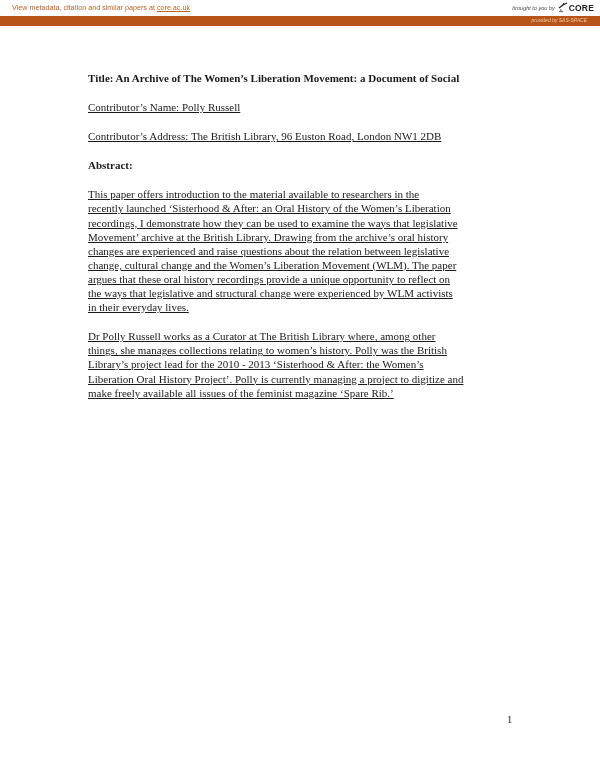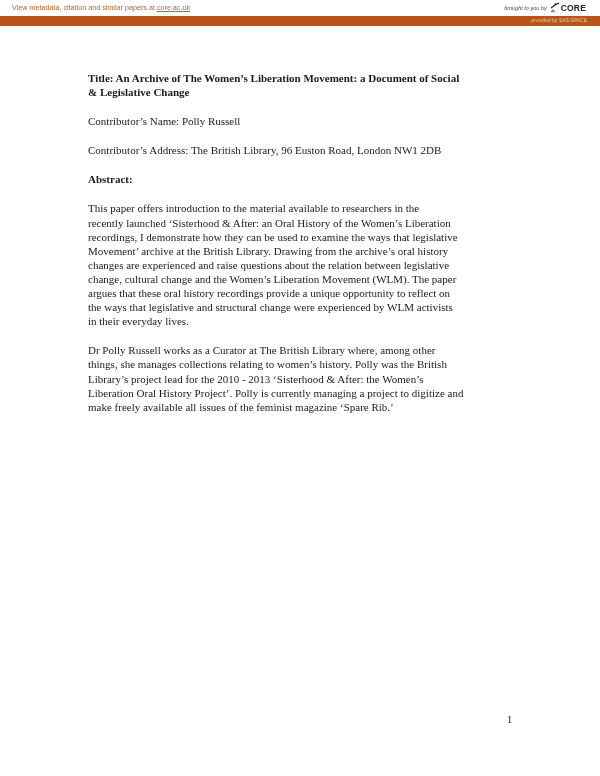--- a/index.html
+++ b/index.html
@@ -9,40 +9,40 @@
   }
   .core-top {
     position: absolute; left: 0; top: 0; width: 600px; height: 16px; background: #ffffff;
   }
   .core-link-text {
     position: absolute; left: 12px; top: 3px; font-family: "Liberation Sans", sans-serif;
     font-size: 7.2px; color: #b8662a; white-space: nowrap; text-align: right;
   }
   .core-link-text a { color: #b8662a; text-decoration: underline; }
   .core-brought {
-    position: absolute; right: 14px; top: 2px; font-family: "Liberation Sans", sans-serif;
+    position: absolute; right: 6px; top: 2px; font-family: "Liberation Sans", sans-serif;
     display: flex; align-items: flex-end; white-space: nowrap;
   }
   .core-brought .by { font-size: 5.5px; font-style: italic; color: #444; margin-right: 3px; margin-bottom: 2px; }
   .core-logo { display: flex; align-items: flex-end; }
   .core-logo svg { width: 10px; height: 11px; }
   .core-logo .word { font-size: 8.5px; font-weight: bold; color: #222; letter-spacing: 0.2px; margin-left: 1px; }
   .core-bar {
     position: absolute; left: 0; top: 16px; width: 600px; height: 10px; background: #b85418;
   }
   .core-bar .provided {
     position: absolute; right: 13px; top: 1px; font-family: "Liberation Sans", sans-serif;
     font-size: 5px; font-style: italic; color: #f4c9a6; white-space: nowrap;
   }
   .page-content {
     position: absolute; left: 88px; top: 71px; width: 440px;
     font-size: 11px; line-height: 14.1px;
   }
   .title { font-weight: bold; margin: 0 0 15px 0; }
-  .para { margin: 0 0 15px 0; }
+  .para { margin: 0 0 15px 0; text-decoration: underline; }
   .heading { font-weight: bold; margin: 0 0 15px 0; }
   .body-line { display: block; white-space: nowrap; }
   .page-number {
     position: absolute; left: 507px; top: 714px; font-size: 10.5px;
   }
 </style>
 </head>
 <body>
 
 <div class="core-top">
@@ -63,21 +63,20 @@
     </span>
   </div>
 </div>
 <div class="core-bar">
   <span class="provided">provided by SAS-SPACE</span>
 </div>
 
 <div class="page-content">
   <div class="title">
     <span class="body-line">Title: An Archive of The Women’s Liberation Movement: a Document of Social</span>
-    <span class="body-line">&amp; Legislative Change</span>
   </div>
   <div class="para">Contributor’s Name: Polly Russell</div>
   <div class="para">Contributor’s Address: The British Library, 96 Euston Road, London NW1 2DB</div>
   <div class="heading">Abstract:</div>
   <div class="para">
     <span class="body-line">This paper offers introduction to the material available to researchers in the</span>
     <span class="body-line">recently launched ‘Sisterhood &amp; After: an Oral History of the Women’s Liberation</span>
     <span class="body-line">recordings, I demonstrate how they can be used to examine the ways that legislative</span>
     <span class="body-line">Movement’ archive at the British Library. Drawing from the archive’s oral history</span>
     <span class="body-line">changes are experienced and raise questions about the relation between legislative</span>

